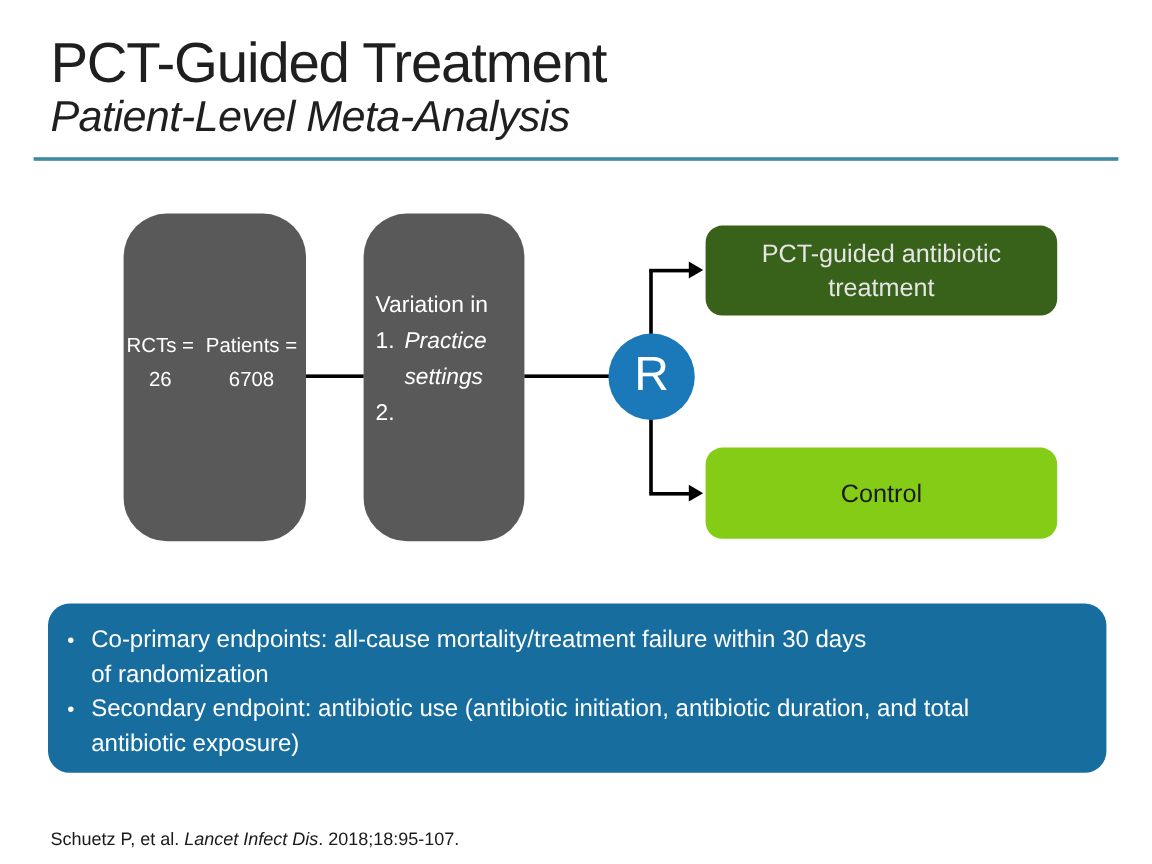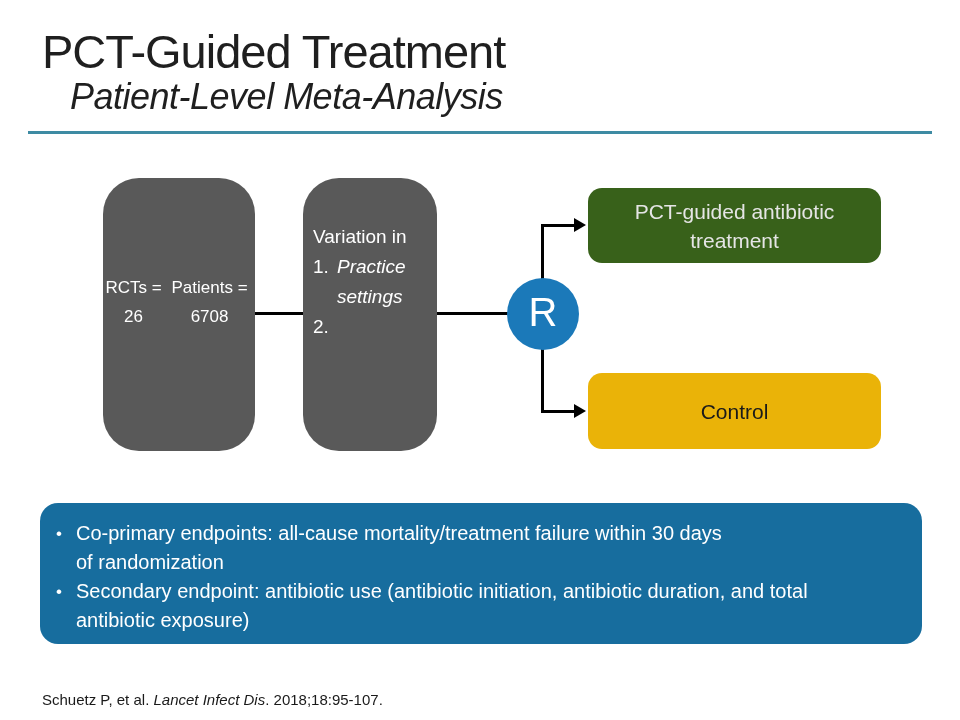--- a/index.html
+++ b/index.html
@@ -16,21 +16,20 @@
   
   .title {
     position: absolute; left: 42px; top: 24px;
     font-size: 47px; letter-spacing: -1px; color: #1f1f1f;
     white-space: pre;
   }
   .subtitle {
     position: absolute; left: 42px; top: 76px;
     font-size: 36px; font-style: italic; letter-spacing: -0.5px; color: #1f1f1f;
     white-space: pre;
-    margin-left: 28px;
   }
   .divider {
     position: absolute; left: 28px; top: 131px;
     width: 904px; height: 3px; background: #3e8ba3;
   }
 
   
   .study-box {
     position: absolute; left: 103px; top: 178px;
     width: 152px; height: 273px;
@@ -38,21 +37,21 @@
     display: flex; 
     align-items: center; justify-content: center;
     padding-bottom: 26px; box-sizing: border-box;
     color: #ffffff; font-size: 17px; line-height: 29px;
     text-align: center;
   }
   .variation-box {
     position: absolute; left: 303px; top: 178px;
     width: 134px; height: 273px;
     background: #595959; border-radius: 36px;
-    box-sizing: border-box; padding: 44px 0 0 10px;
+    box-sizing: border-box; padding: 62px 0 0 10px;
     color: #ffffff; font-size: 19px; line-height: 30px;
   }
   .v-row { display: flex; }
   .v-num { width: 24px; flex: 0 0 24px; }
   .v-text { white-space: pre; font-style: italic; }
 
   
   .conn { position: absolute; background: #000000; }
   .arrowhead {
     position: absolute; width: 0; height: 0;
@@ -72,21 +71,21 @@
 
   
   .arm {
     position: absolute; left: 588px; width: 293px;
     border-radius: 14px;
     display: flex; align-items: center; justify-content: center;
     text-align: center; font-size: 21px; line-height: 29px;
     white-space: pre;
   }
   .arm-pct { top: 188px; height: 75px; background: #38611a; color: #e5e5e5; }
-  .arm-control { top: 373px; height: 76px; background: #eab308; color: #1a1a1a; }
+  .arm-control { top: 373px; height: 76px; background: #84cc16; color: #1a1a1a; }
 
   
   .endpoints {
     position: absolute; left: 40px; top: 503px;
     width: 882px; height: 141px;
     background: #176d9e; border-radius: 18px;
     box-sizing: border-box; padding: 16px 0 0 16px;
     color: #ffffff; font-size: 20px; line-height: 29px;
   }
   .e-row { display: flex; }

